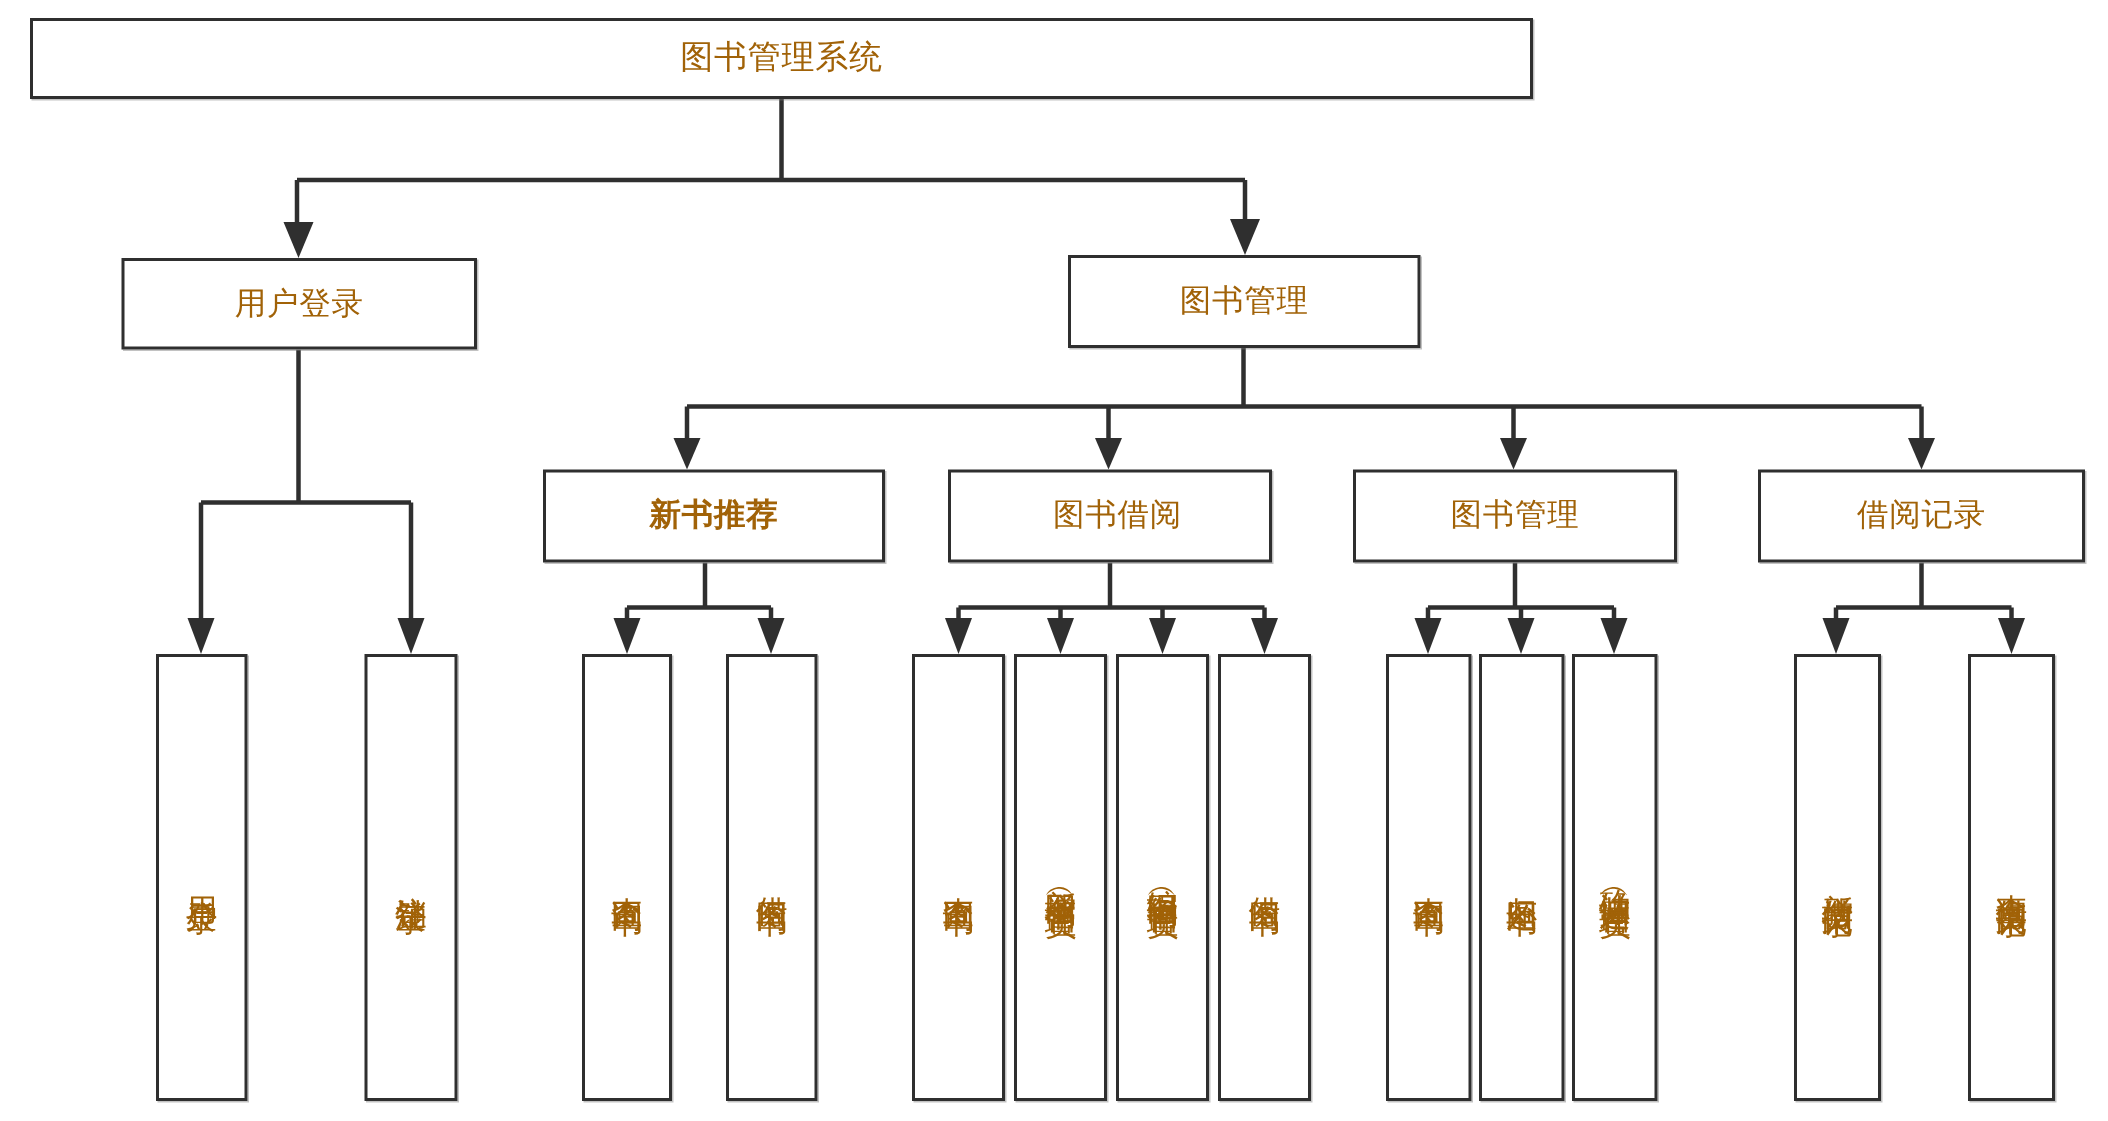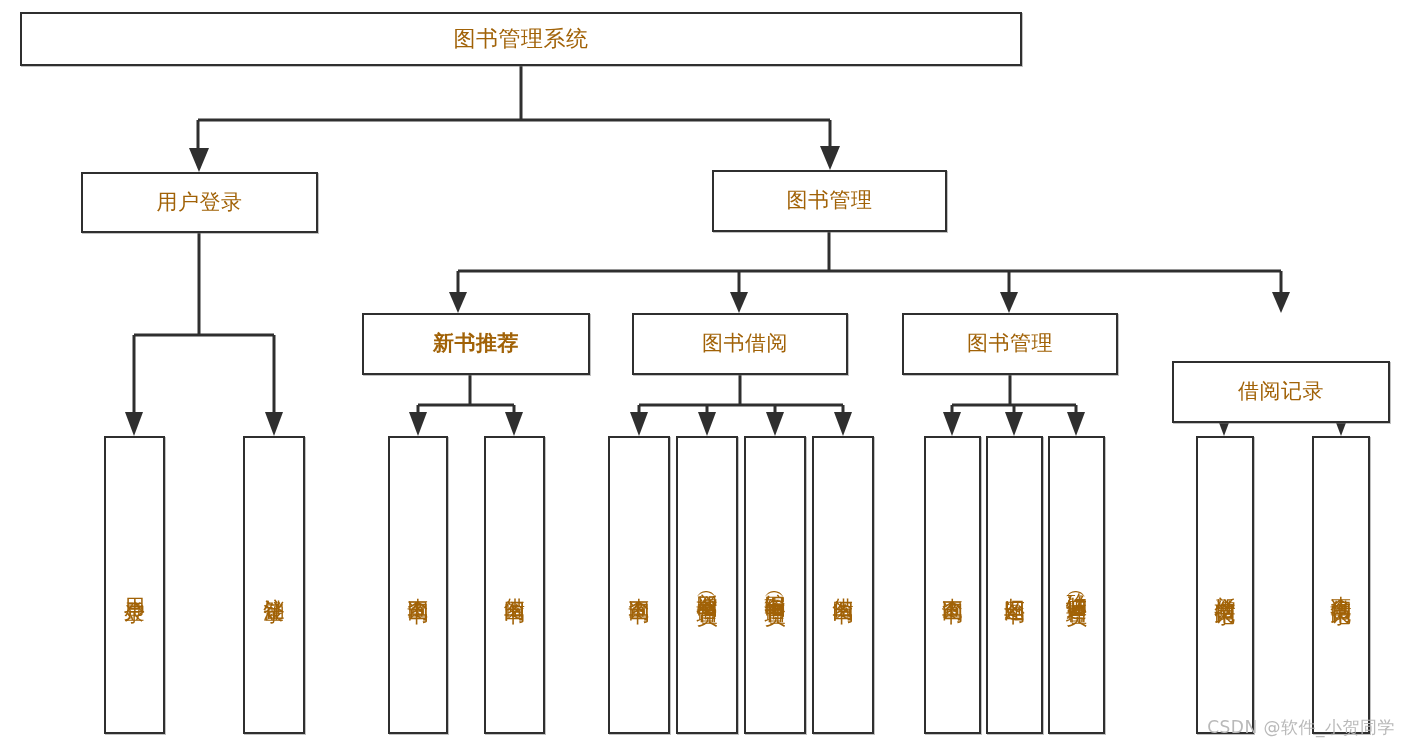--- a/index.html
+++ b/index.html
@@ -168,21 +168,21 @@
   </div>
 
   <div class="node horiz" style="left:632px; top:313px; width:216px; height:62px;padding-left:10px;">
     <span class="label">图书借阅</span>
   </div>
 
   <div class="node horiz" style="left:902px; top:313px; width:216px; height:62px;">
     <span class="label">图书管理</span>
   </div>
 
-  <div class="node horiz" style="left:1172px; top:313px; width:218px; height:62px;margin-top:48px;">
+  <div class="node horiz" style="left:1172px; top:313px; width:218px; height:62px;">
     <span class="label">借阅记录</span>
   </div>
 
   <div class="node vert" style="left:104px; top:436px; width:61px; height:298px;">
     <span class="label">用户登录</span>
   </div>
 
   <div class="node vert" style="left:243px; top:436px; width:62px; height:298px;">
     <span class="label">注销登录</span>
   </div>
@@ -224,15 +224,14 @@
   </div>
 
   <div class="node vert" style="left:1196px; top:436px; width:58px; height:298px;">
     <span class="label">新增借阅记录</span>
   </div>
 
   <div class="node vert" style="left:1312px; top:436px; width:58px; height:298px;">
     <span class="label">查询借阅记录</span>
   </div>
 
-  <div id="watermark">CSDN @软件_小贺同学</div>
 
 </div>
 
 </body></html>

